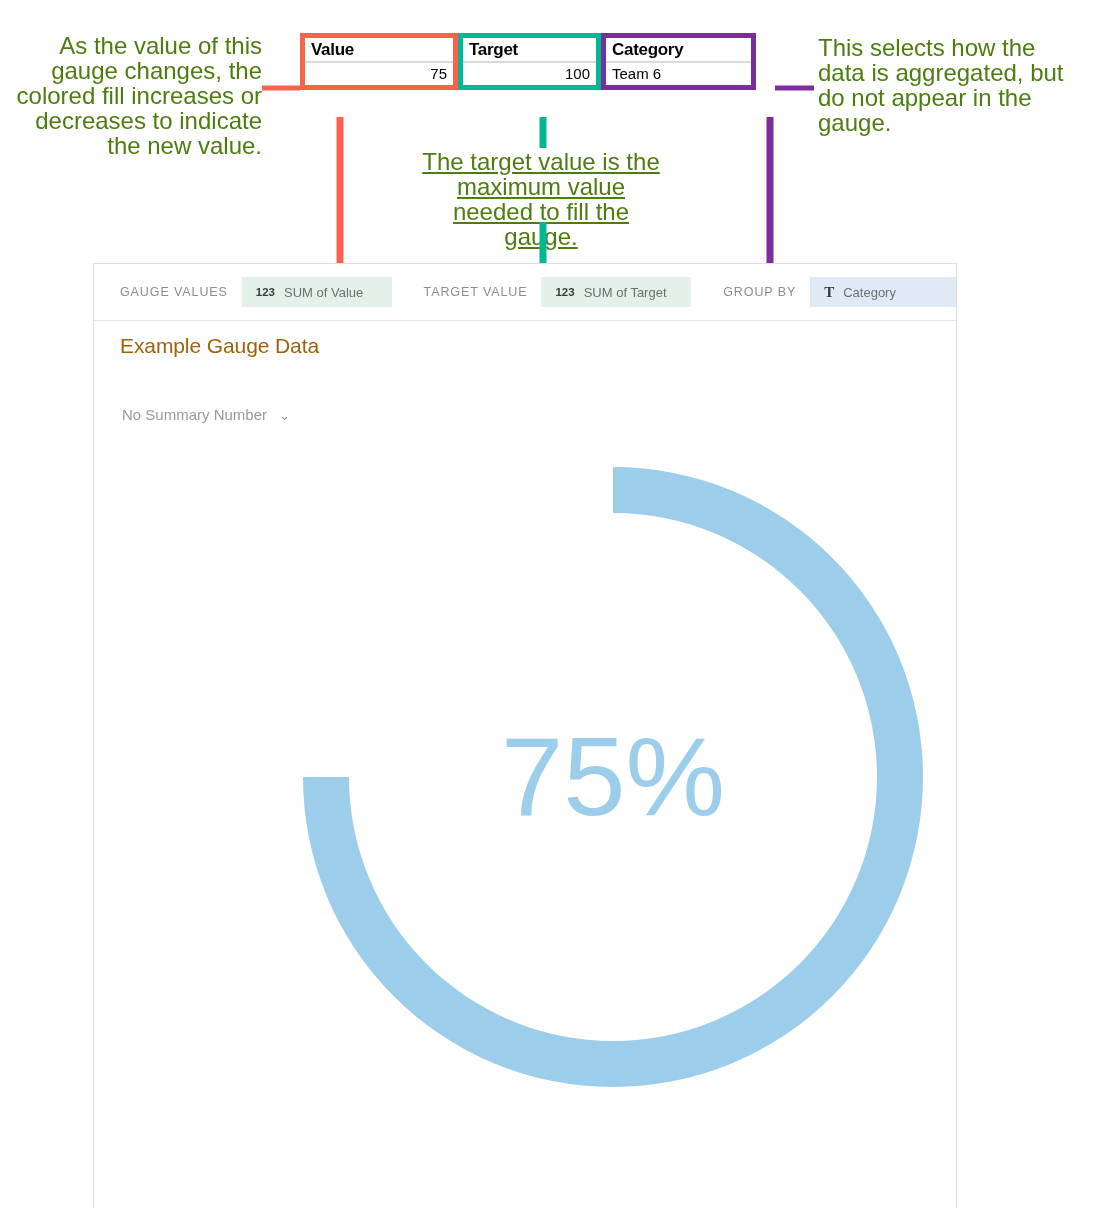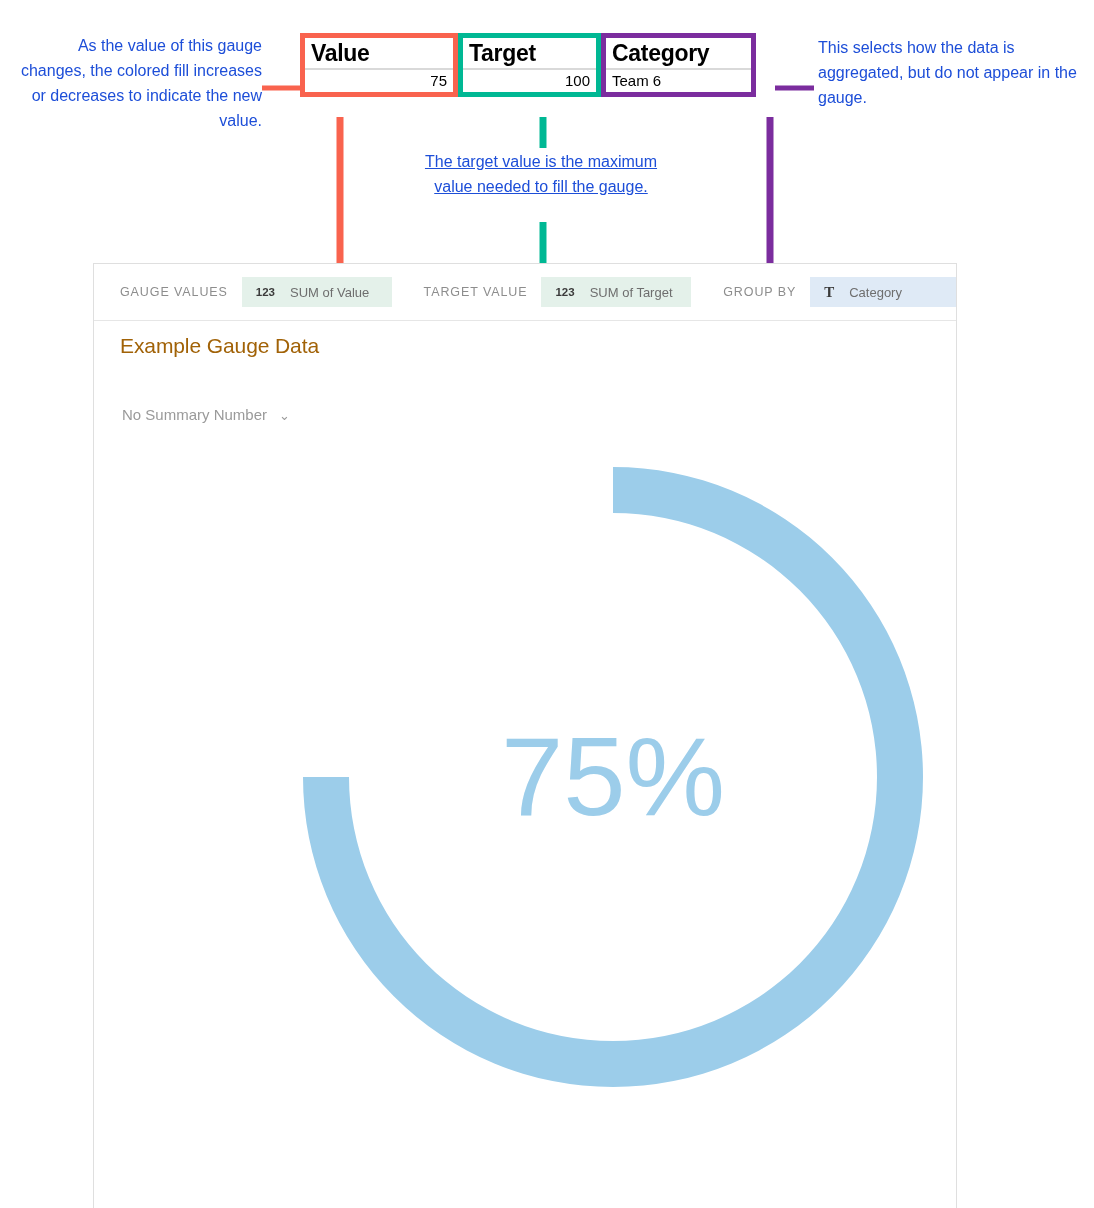--- a/index.html
+++ b/index.html
@@ -12,23 +12,23 @@
     height: 1208px;
     position: relative;
     font-family: "Liberation Sans", sans-serif;
     overflow: hidden;
   }
 
   
   .callout {
     position: absolute;
     font-family: "Liberation Sans", sans-serif;
-    font-size: 16px;
+    font-size: 24px;
     line-height: 25px;
-    color: #1d4ed8;
+    color: #4d7c0f;
   }
   #callout-value   { left: 14px;  top: 33px;  width: 248px; text-align: right; }
   #callout-target  { left: 421px; top: 149px; width: 240px; text-align: center; text-decoration: underline; }
   #callout-category{ left: 818px; top: 35px;  width: 262px; text-align: left; }
 
   
   .data-table {
     position: absolute;
     top: 33px;
     left: 300px;
@@ -39,21 +39,21 @@
     background: #ffffff;
     box-sizing: border-box;
     display: flex;
     flex-direction: column;
   }
   .dt-col.value    { width: 158px; border: 5px solid #F9634E; }
   .dt-col.target   { width: 143px; border: 5px solid #00B894; }
   .dt-col.category { width: 155px; border: 5px solid #7B2D9E; }
 
   .dt-head {
-    font-size: 23px;
+    font-size: 17px;
     font-weight: bold;
     color: #000;
     padding: 2px 6px 1px 6px;
     border-bottom: 2px solid #d9d9d9;
     letter-spacing: -0.3px;
     white-space: nowrap;
   }
   .dt-cell {
     font-size: 15px;
     color: #000;
@@ -98,21 +98,20 @@
     font-family: "Liberation Sans", sans-serif;
   }
   .pill {
     height: 30px;
     display: flex;
     align-items: center;
     padding: 0 14px;
     margin-left: 14px;
     box-sizing: border-box;
     white-space: nowrap;
-    gap: 6px;
   }
   .pill.num  { background: #e4f1ea; width: 152px; }
   .pill.num2 { background: #e4f1ea; width: 152px; }
   .pill.txt  { background: #dfeaf6; width: 148px; }
   .pill-icon {
     font-size: 11.5px;
     font-weight: bold;
     color: #3b3b3b;
     margin-right: 9px;
     font-family: "Liberation Sans", sans-serif;

